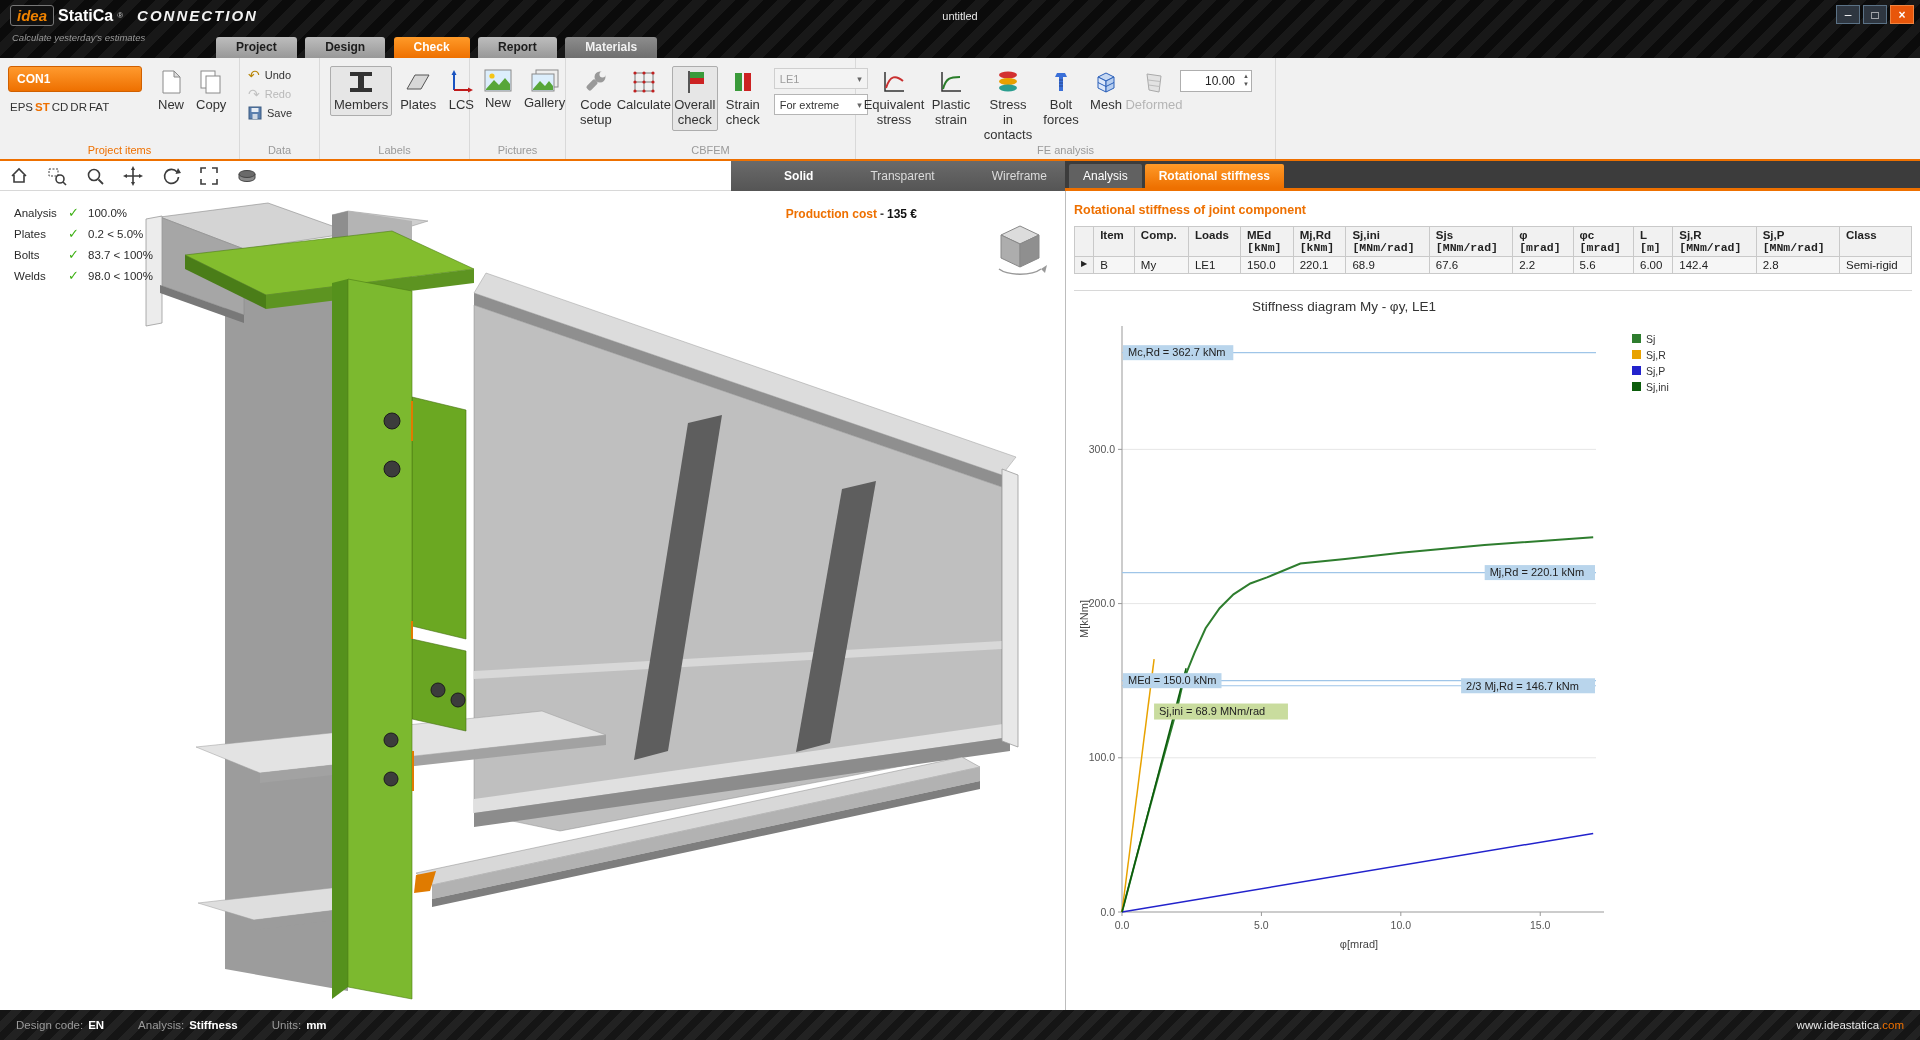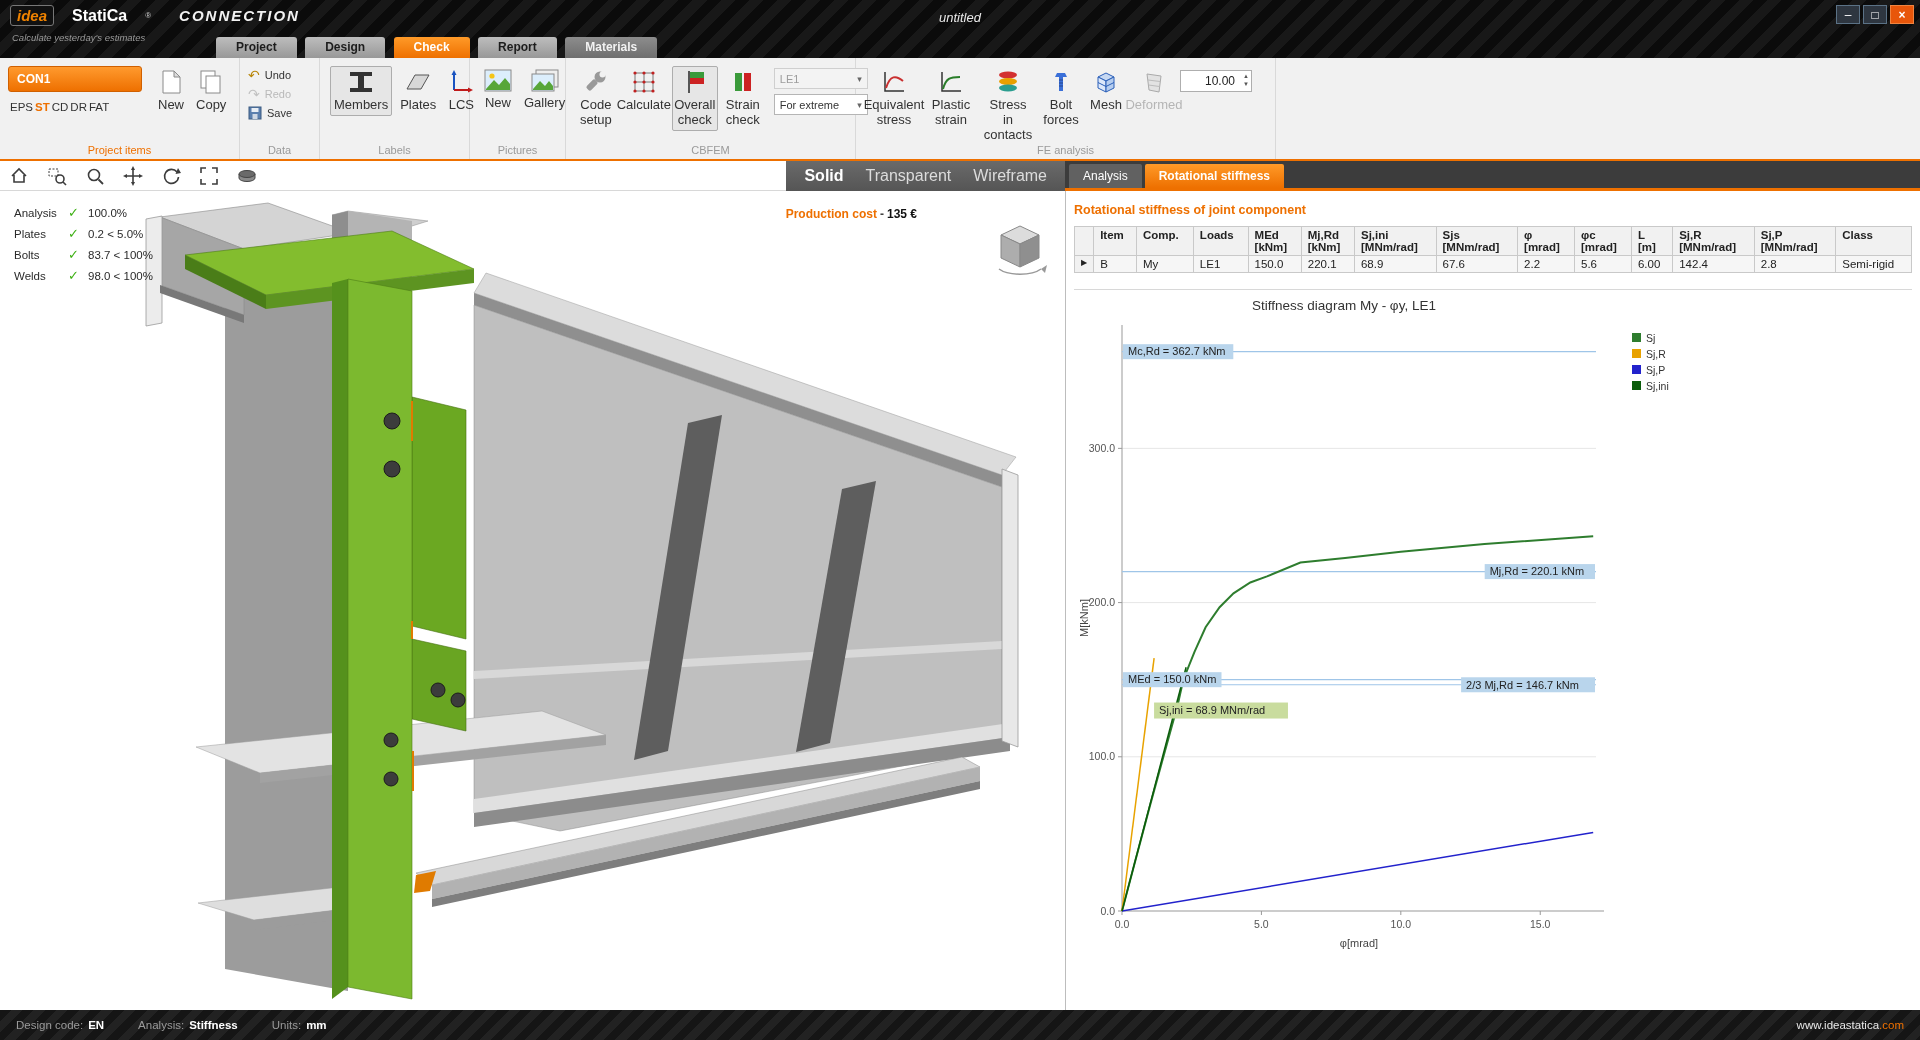--- a/index.html
+++ b/index.html
@@ -2,27 +2,27 @@
 <html><head>
 <meta charset="utf-8">
 <style>
   * { margin:0; padding:0; box-sizing:border-box; }
   html,body { width:1920px; height:1040px; font-family:"Liberation Sans","DejaVu Sans",sans-serif; background:#fff; overflow:hidden; position:relative; }
 
   
   #titlebar { position:absolute; top:0; left:0; width:1920px; height:58px;
     background:repeating-linear-gradient(135deg,#0b0b0b 0 10px,#181818 10px 20px); color:#fff; z-index:5; }
   .brand { position:absolute; left:10px; top:5px; }
-  .brand-row { display:flex; align-items:center; gap:18px; }
+  .brand-row { display:flex; align-items:center; gap:4px; }
   .logo-idea { background:#111; border:1px solid #777; color:#f08300; font-weight:bold; font-style:italic; font-size:15px; padding:1px 6px; border-radius:3px; }
   .logo-statica { font-weight:bold; font-size:16px; color:#fff; }
   .reg { font-size:8px; color:#ccc; }
   .product { font-style:italic; font-weight:bold; letter-spacing:2px; font-size:15px; margin-left:10px; color:#f2f2f2; }
   .tagline { font-size:9.5px; font-style:italic; color:#9a9a9a; margin-top:6px; margin-left:2px; }
-  .win-title { position:absolute; left:50%; transform:translateX(-50%); top:10px; font-size:13px; color:#e8e8e8;font-style:italic; }
+  .win-title { position:absolute; left:50%; transform:translateX(-50%); top:10px; font-size:11px; color:#e8e8e8; }
   .win-controls { position:absolute; right:6px; top:5px; display:flex; gap:3px; }
   .wbtn { width:24px; height:19px; background:#2e3640; border:1px solid #5b7286; color:#fff; font-size:12px; display:flex; align-items:center; justify-content:center; cursor:default; }
   .wbtn.close { background:#e8560a; border-color:#f08440; font-weight:bold; }
   .tabs { position:absolute; left:216px; bottom:0; }
   .tab { display:inline-block; padding:3px 20px 4px; margin-right:4px; font-size:12px; font-weight:bold; color:#1d1d1d;
     background:linear-gradient(#bdbdbd,#989898); border-radius:3px 3px 0 0; }
   .tab.active { background:linear-gradient(#ff9a28,#ee7000); color:#fff; }
   .tab.dark { background:linear-gradient(#8d8d8d,#6e6e6e); color:#f2f2f2; }
 
   
@@ -53,21 +53,21 @@
   .combo.grayed { background:#f3f3f3; color:#9c9c9c; border-color:#cfcfcf; }
   .combo .arr { color:#666; font-size:9px; }
   .spin { width:72px; height:22px; border:1px solid #aeaeae; background:#fff; font-size:12px; color:#222;
     display:flex; align-items:center; justify-content:flex-end; padding-right:16px; position:relative; margin-top:4px; }
   .spin-arrows { position:absolute; right:2px; top:1px; display:flex; flex-direction:column; font-size:6px; color:#555; line-height:1.4; }
 
   
   #viewbar { position:absolute; top:161px; left:0; width:1065px; height:30px; background:#fff; border-bottom:1px solid #d8d8d8; display:flex; align-items:center; z-index:3; }
   .vicon { width:30px; height:26px; margin:0 4px; display:flex; align-items:center; justify-content:center; }
   .viewmodes { margin-left:auto; height:30px; background:linear-gradient(#6a6a6a,#555); display:flex; align-items:center; gap:22px; padding:0 18px; }
-  .vm { color:#dcdcdc; font-size:16px; }
+  .vm { color:#dcdcdc; font-size:12px;margin-left:35px; }
   .vm.active { color:#fff; font-weight:bold; }
   #paneltabs { position:absolute; top:161px; left:1065px; width:855px; height:30px; background:#3c3c3c; border-bottom:3px solid #ee7000; display:flex; align-items:flex-end; padding-left:4px; z-index:3; }
   .ptab { display:inline-block; padding:5px 14px 5px; font-size:12px; color:#fff; background:#616161; margin-right:3px; border-radius:2px 2px 0 0; }
   .ptab.active { background:linear-gradient(#ff9a28,#ee7000); font-weight:bold; }
 
   
   #viewport { position:absolute; top:191px; left:0; width:1065px; height:819px; background:#fff; }
   #model-svg { position:absolute; top:0; left:0; }
   .checks { position:absolute; top:14px; left:14px; font-size:11.5px; color:#2b2b2b; }
   .chk { display:flex; align-items:center; margin-bottom:6px; }
@@ -78,21 +78,21 @@
   .cost-sep { color:#444; margin:0 3px; }
   .cost-val { color:#111; }
   .navcube { position:absolute; top:24px; right:14px; }
 
   
   #panel { position:absolute; top:191px; left:1065px; width:855px; height:856px; background:#fff; border-left:1px solid #bdbdbd; }
   .section-title { color:#ee7000; font-weight:bold; font-size:12.5px; margin:12px 8px 9px; }
   #panel table { border-collapse:collapse; font-size:11.5px; margin-left:8px; width:838px; }
   #panel th, #panel td { border:1px solid #c9c9c9; padding:2px 6px; text-align:left; vertical-align:top; }
   #panel th { background:#f1f1f1; font-weight:bold; color:#222; }
-  #panel th .unit { font-weight:bold; }
+  #panel th .unit { font-weight:bold;font-family:Liberation Mono, monospace; }
   #panel td { background:#f6f6f6; color:#222; }
   #panel .exp { width:18px; text-align:center; font-size:8px; color:#222; background:#f1f1f1; }
   .divider { border-top:1px solid #d8d8d8; margin:16px 8px 4px; }
   .chart-wrap { position:relative; margin-left:8px; }
   .chart-title { width:540px; text-align:center; font-size:13.5px; color:#333; margin:8px 0 0; }
 
   
   #statusbar { position:absolute; top:1010px; left:0; width:1920px; height:30px;
     background:repeating-linear-gradient(135deg,#151515 0 8px,#222 8px 16px);
     display:flex; align-items:center; gap:34px; padding-left:16px; font-size:11.5px; }

